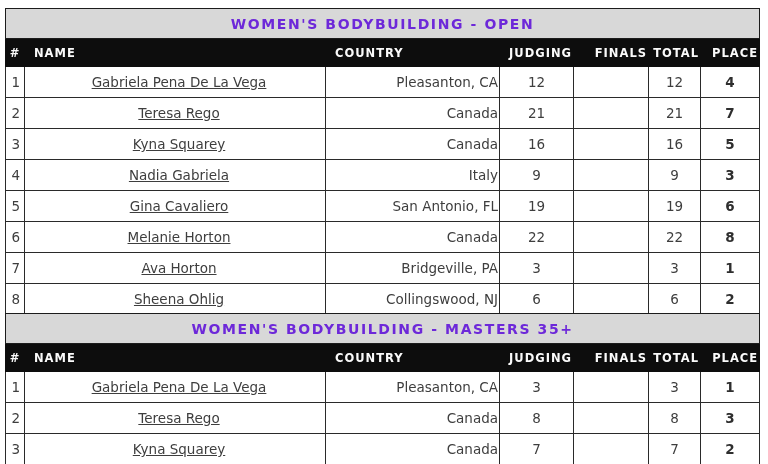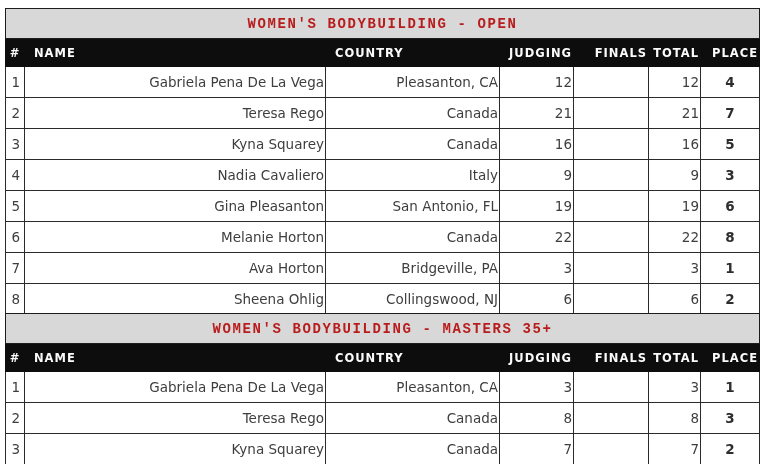--- a/index.html
+++ b/index.html
@@ -32,22 +32,21 @@
   col.col-place   { width: 59px;  }
 
   td.title-cell {
     background: #d8d8d8;
     border: 1px solid #1c1c1c;
     height: 27px;
     text-align: center;
     font-size: 14px;
     font-weight: bold;
     letter-spacing: 1.6px;
-    color: #b91c1c;
-    font-family: Liberation Mono, monospace;
+    color: #6d28d9;
   }
   th {
     background: #0d0d0d;
     border: 1px solid #0d0d0d;
     color: #fafafa;
     height: 25px;
     font-size: 11.5px;
     font-weight: bold;
     letter-spacing: 1px;
     text-align: right;
@@ -58,23 +57,23 @@
   td.data-cell {
     border: 1px solid #2a2a2a;
     height: 28px;
     font-size: 13.5px;
     color: #3e3e3e;
     background: #ffffff;
     overflow: hidden;
     white-space: nowrap;
   }
   td.c-num     { text-align: right; padding-right: 4px; }
-  td.c-name    { text-align: right;  padding-left: 9px; }
+  td.c-name    { text-align: center;  padding-left: 9px; text-decoration: underline; }
   td.c-country { text-align: right;  padding-left: 9px; }
-  td.c-score   { text-align: right; }
+  td.c-score   { text-align: center; }
   td.c-place   { text-align: center; font-weight: bold; color: #2e2e2e; }
 </style>
 </head>
 <body>
 
 <table class="results-table" id="table-open">
   <colgroup>
     <col class="col-num">
       <col class="col-name">
       <col class="col-country">
@@ -118,30 +117,30 @@
       <td class="data-cell c-num">3</td>
       <td class="data-cell c-name">Kyna Squarey</td>
       <td class="data-cell c-country">Canada</td>
       <td class="data-cell c-score">16</td>
       <td class="data-cell c-score"></td>
       <td class="data-cell c-score">16</td>
       <td class="data-cell c-place">5</td>
     </tr>
     <tr>
       <td class="data-cell c-num">4</td>
-      <td class="data-cell c-name">Nadia Cavaliero</td>
+      <td class="data-cell c-name">Nadia Gabriela</td>
       <td class="data-cell c-country">Italy</td>
       <td class="data-cell c-score">9</td>
       <td class="data-cell c-score"></td>
       <td class="data-cell c-score">9</td>
       <td class="data-cell c-place">3</td>
     </tr>
     <tr>
       <td class="data-cell c-num">5</td>
-      <td class="data-cell c-name">Gina Pleasanton</td>
+      <td class="data-cell c-name">Gina Cavaliero</td>
       <td class="data-cell c-country">San Antonio, FL</td>
       <td class="data-cell c-score">19</td>
       <td class="data-cell c-score"></td>
       <td class="data-cell c-score">19</td>
       <td class="data-cell c-place">6</td>
     </tr>
     <tr>
       <td class="data-cell c-num">6</td>
       <td class="data-cell c-name">Melanie Horton</td>
       <td class="data-cell c-country">Canada</td>

